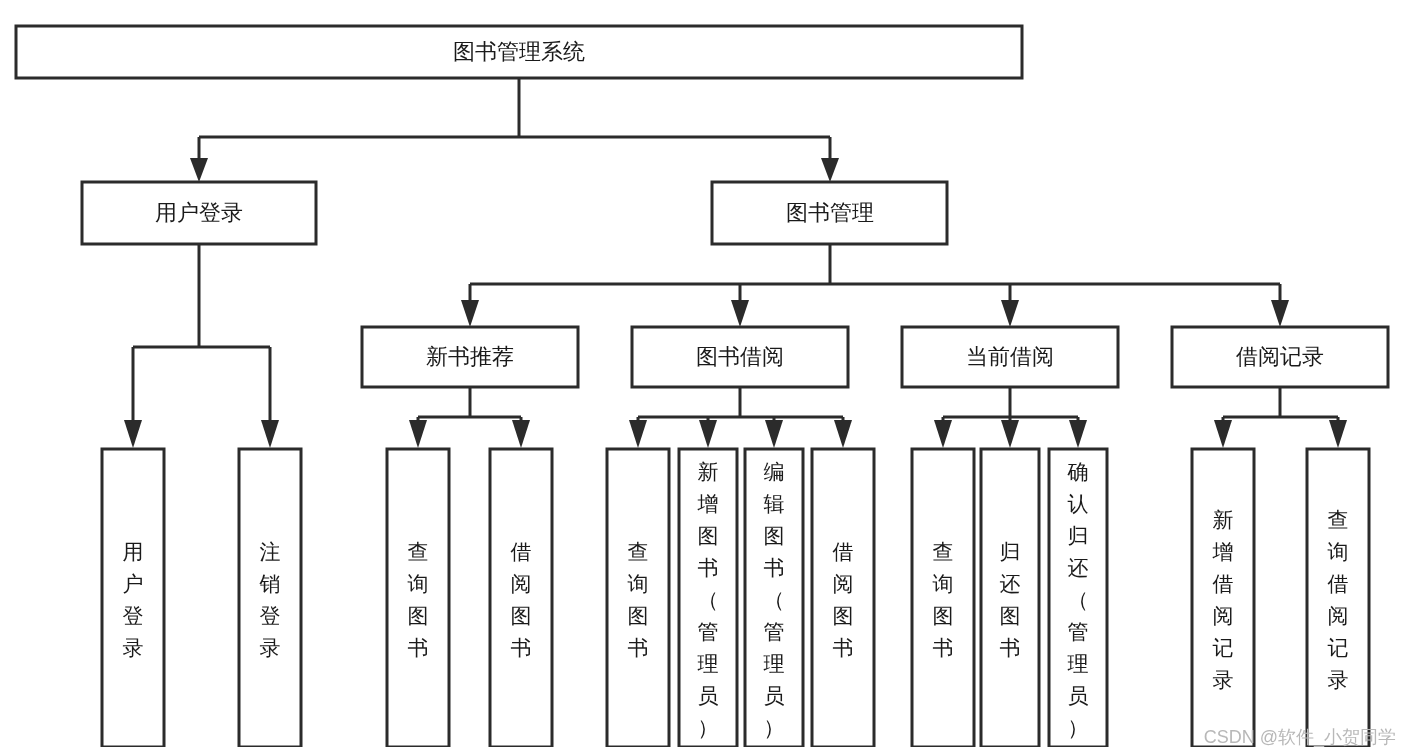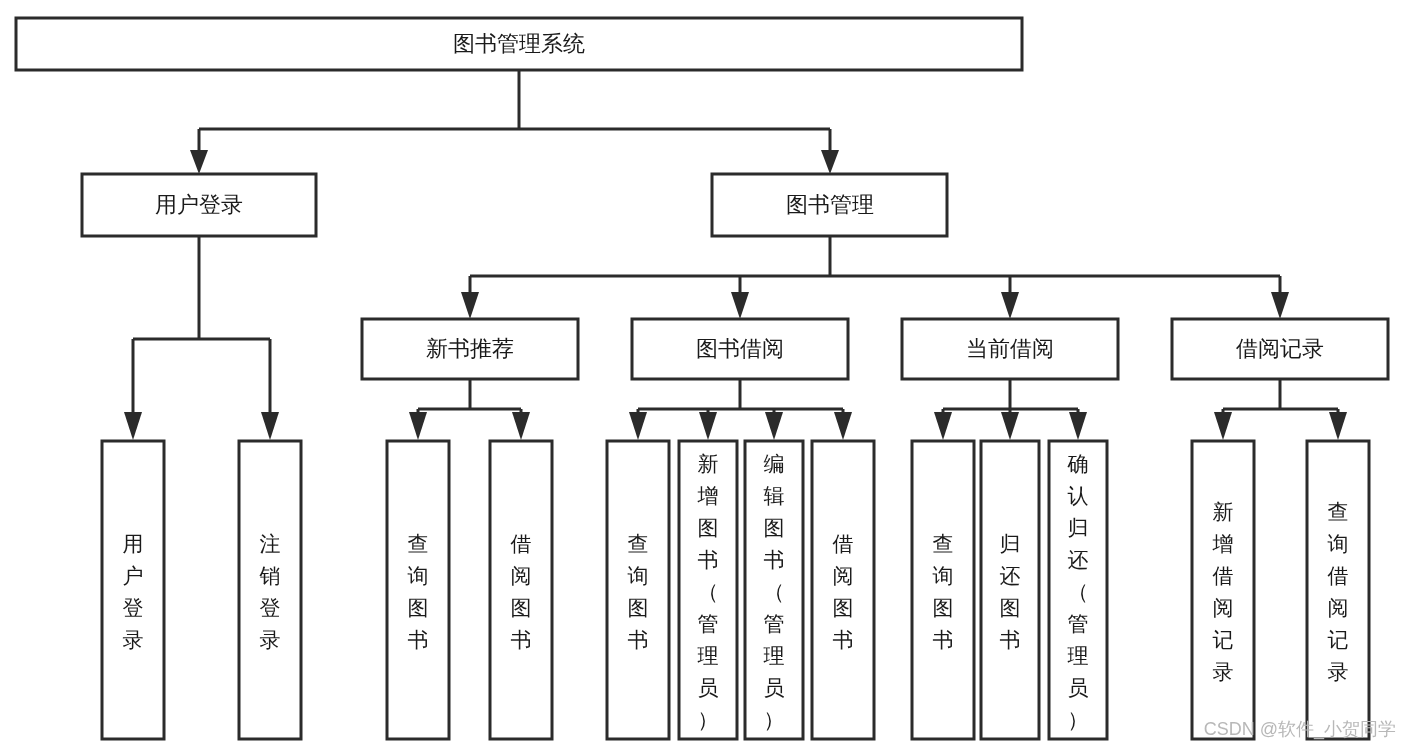--- a/index.html
+++ b/index.html
@@ -10,21 +10,21 @@
   body {
     width: 1405px;
     height: 747px;
     font-family: "Liberation Sans", "DejaVu Sans", sans-serif;
     overflow: hidden;
     position: relative;
   }
   #diagram-root {
     position: absolute;
     left: 0;
-    top: 4px;
+    top: 12px;
     width: 1405px;
     height: 654px;
   }
   svg.tree-canvas {
     display: block;
     width: 1405px;
     height: 747px;
   }
   .node-box {
     fill: #ffffff;

